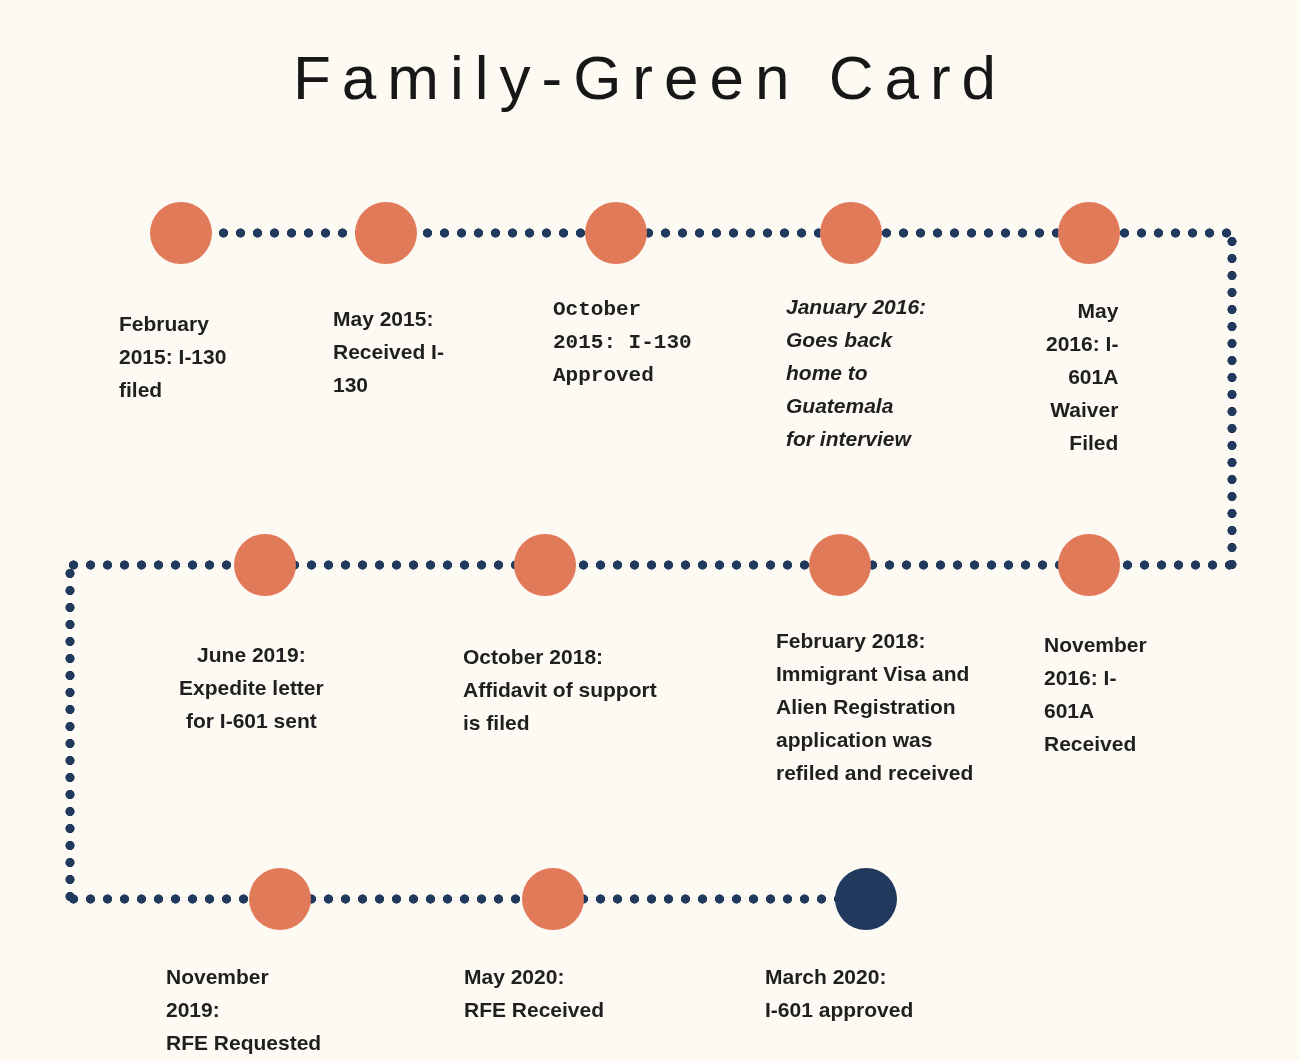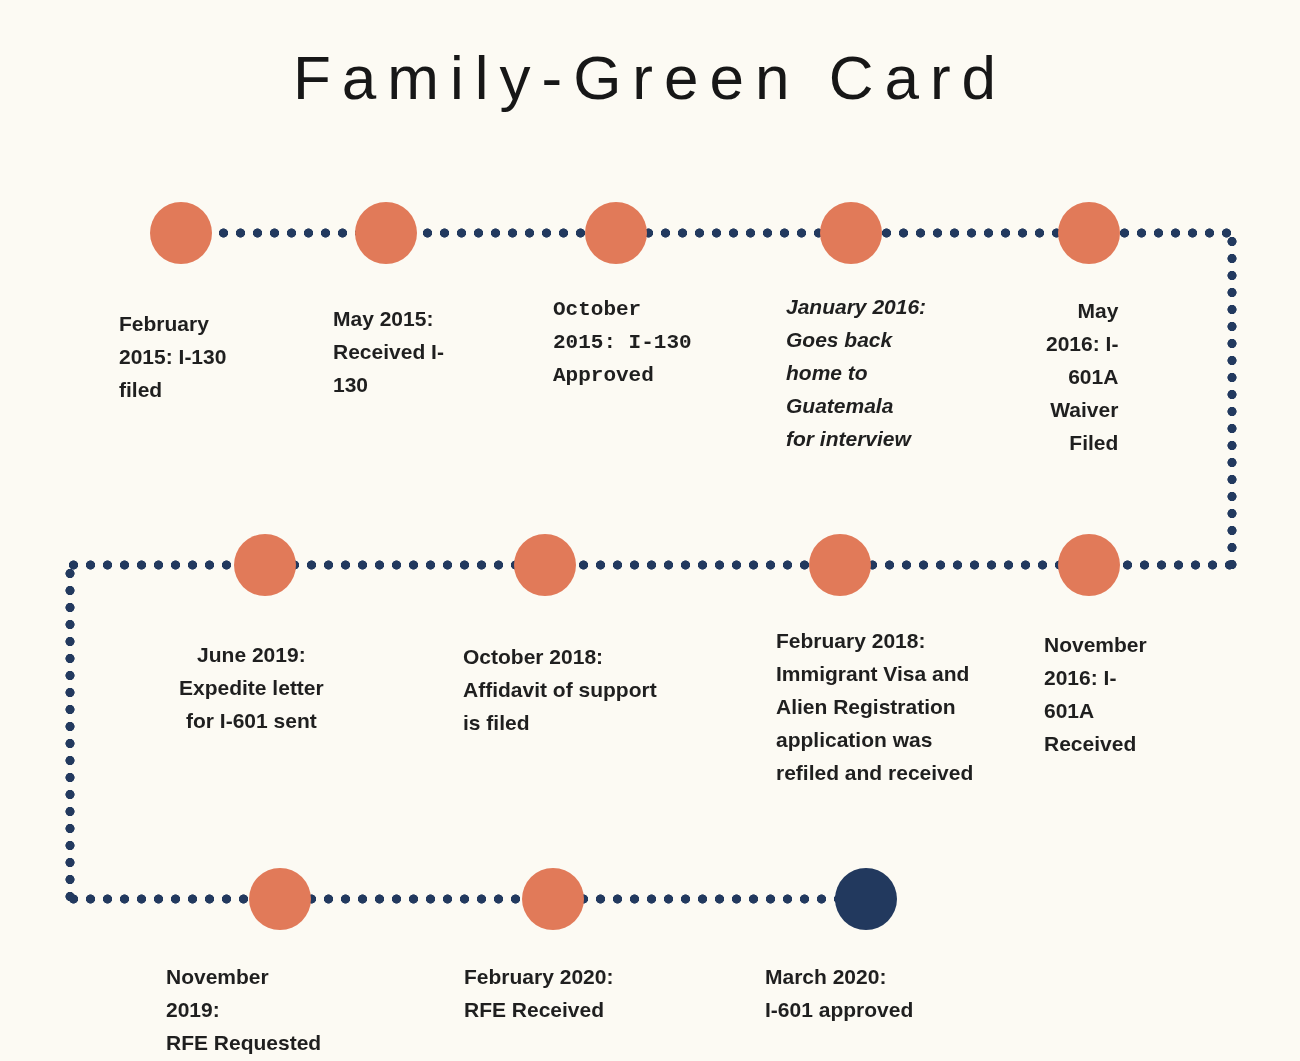--- a/index.html
+++ b/index.html
@@ -151,18 +151,18 @@
 Alien Registration
 application was
 refiled and received</div>
   <div class="label" id="l9">November
 2016: I-
 601A
 Received</div>
   <div class="label" id="l10">November
 2019:
 RFE Requested</div>
-  <div class="label" id="l11">February 2020:
+  <div class="label" id="l11">May 2020:
 RFE Received</div>
   <div class="label" id="l12">March 2020:
 I-601 approved</div>
 
 </div>
 
 </body></html>

